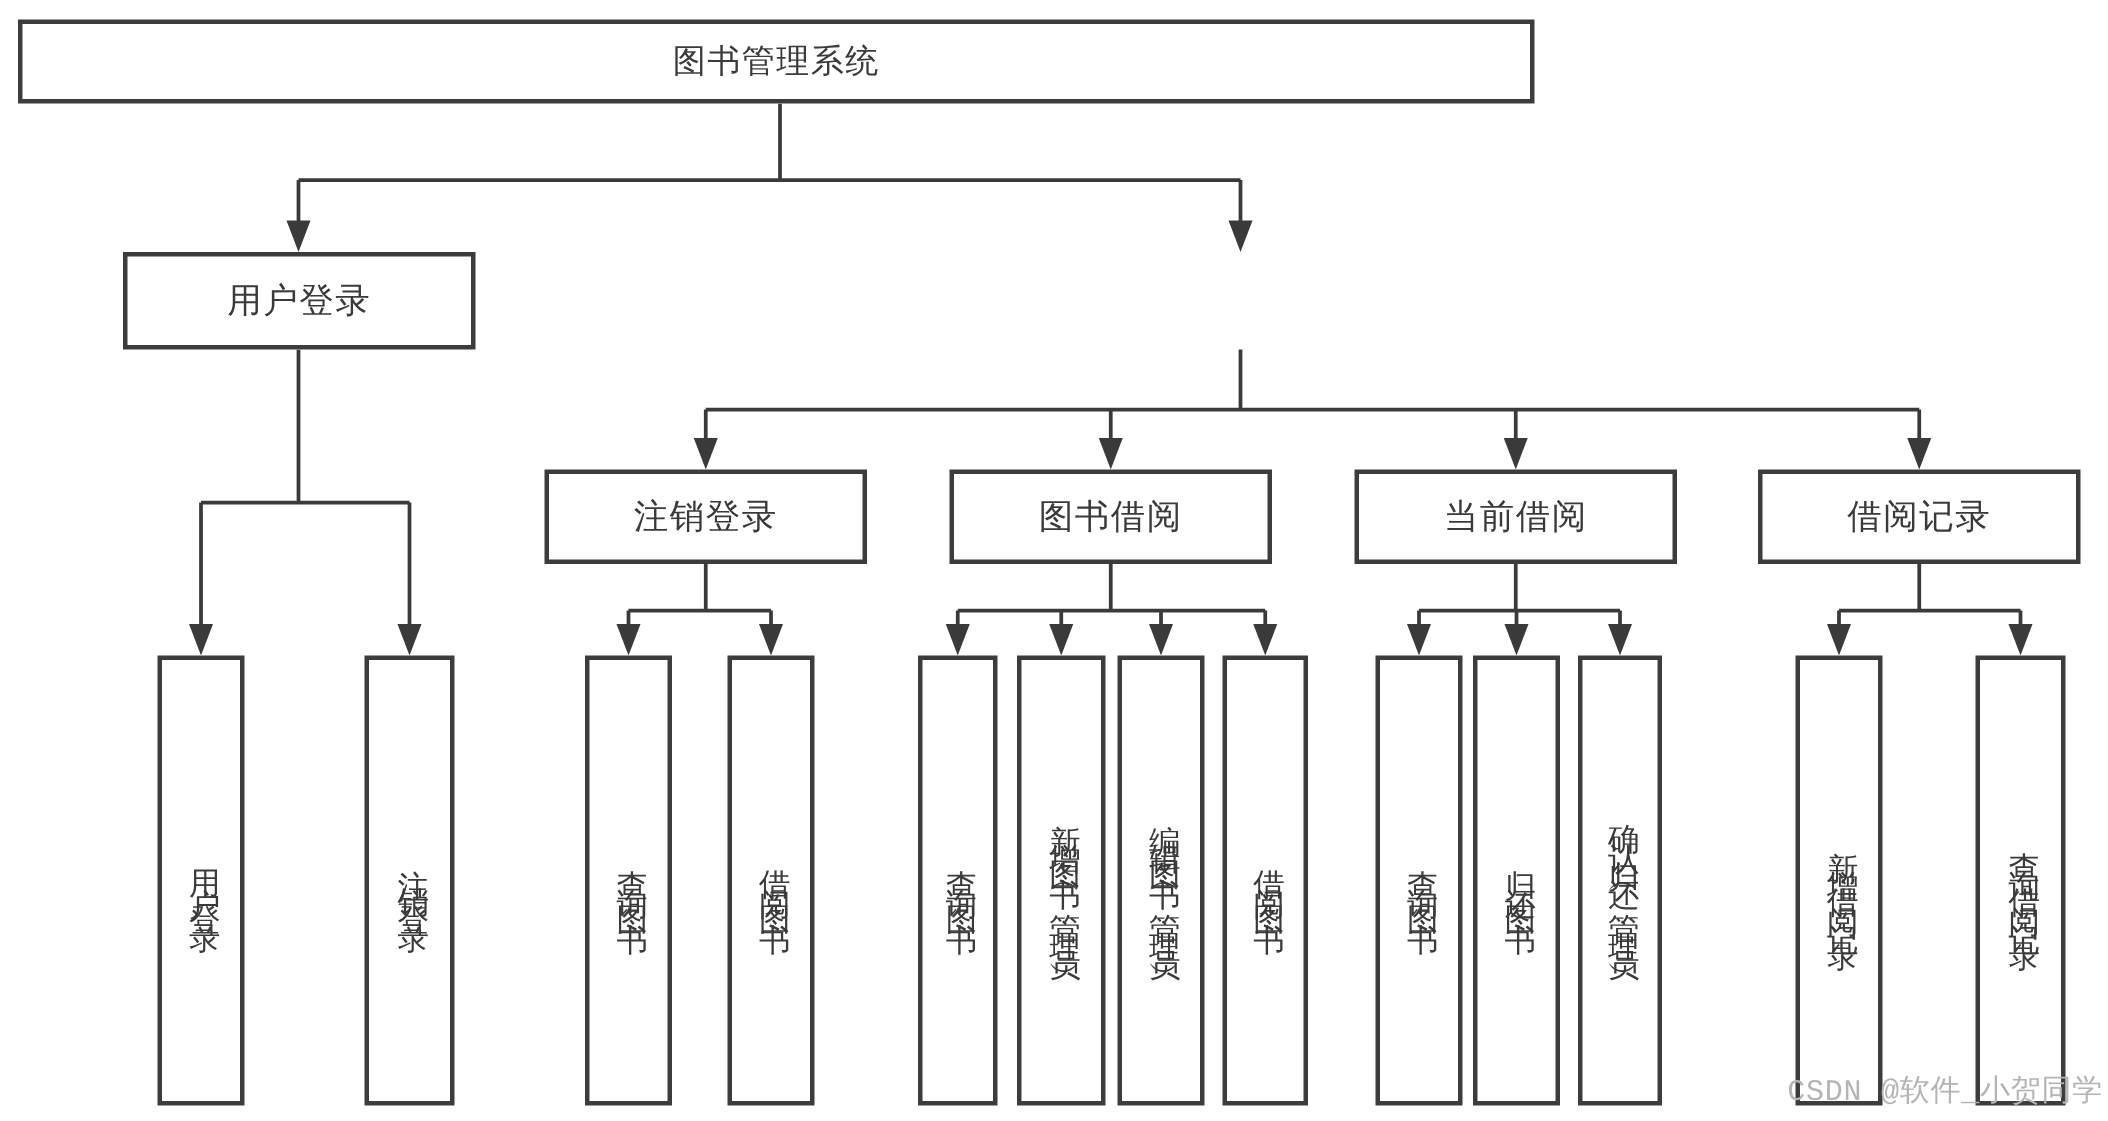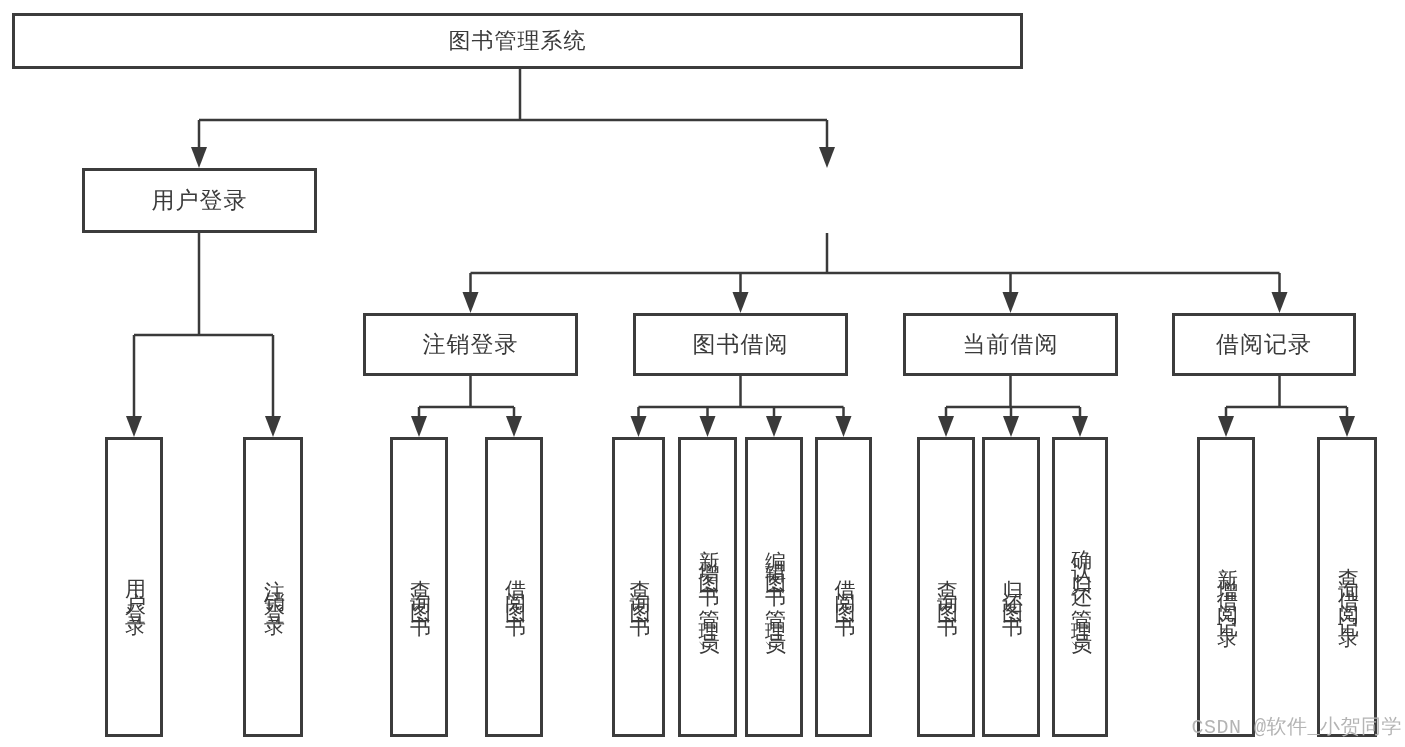--- a/index.html
+++ b/index.html
@@ -106,21 +106,21 @@
 
   <div class="box" style="left:363px;top:313px;width:215px;height:63px">
     <span class="hlabel">注销登录</span>
   </div>
   <div class="box" style="left:903px;top:313px;width:215px;height:63px">
     <span class="hlabel">当前借阅</span>
   </div>
   <div class="box" style="left:633px;top:313px;width:215px;height:63px">
     <span class="hlabel">图书借阅</span>
   </div>
-  <div class="box" style="left:1172px;top:313px;width:184px;height:63px">
+  <div class="box" style="left:1172px;top:313px;width:215px;height:63px">
     <span class="hlabel">借阅记录</span>
   </div>
 
   <div class="box" style="left:105px;top:437px;width:58px;height:300px">
     <span class="vtext">用户登录</span>
   </div>
   <div class="box" style="left:243px;top:437px;width:60px;height:300px">
     <span class="vtext">注销登录</span>
   </div>
 

